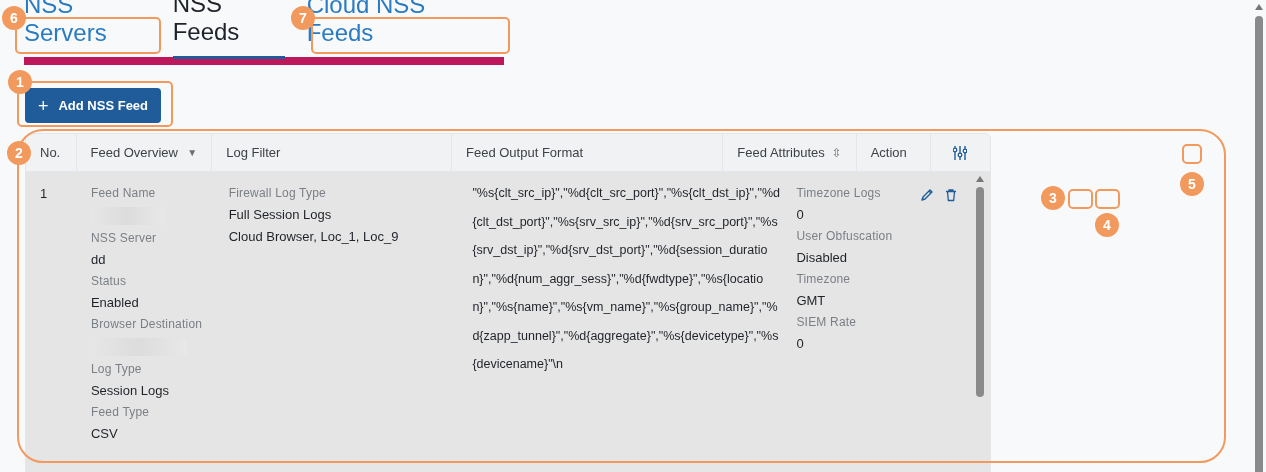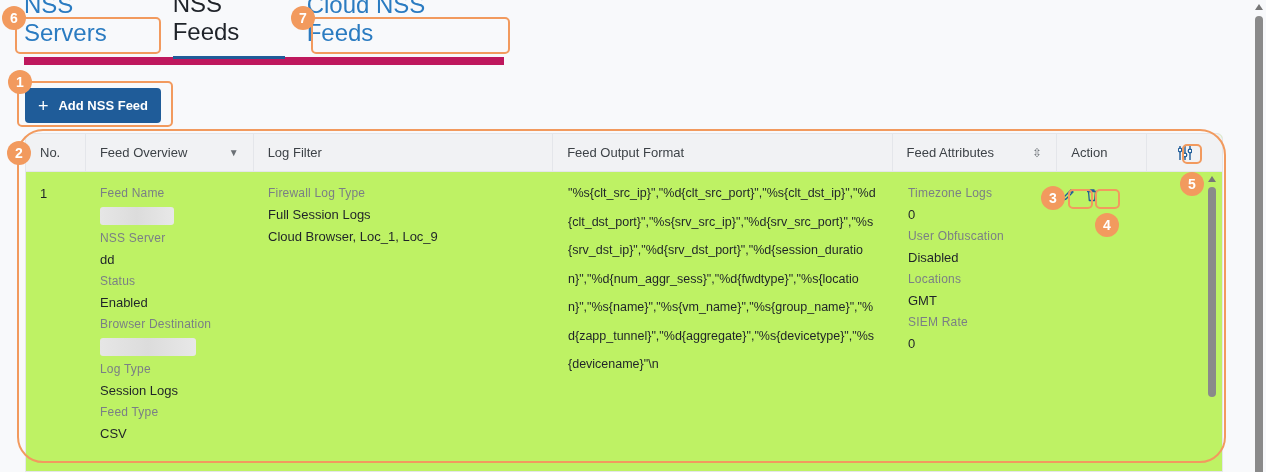--- a/index.html
+++ b/index.html
@@ -29,22 +29,22 @@
     background: #1f5c99; color: #fff;
     border-radius: 4px; border: none;
     font-size: 13px; font-weight: bold;
     display: flex; align-items: center; justify-content: center; gap: 10px;
     cursor: pointer;
   }
   .add-btn .plus { font-size: 18px; font-weight: normal; line-height: 1; }
 
   .table {
     position: absolute; left: 25px; top: 133px;
-    width: 1198px; height: 339px;
-    background: #bef264; border: 1px solid #e4e6ea; border-radius: 6px 6px 0 0;
+    width: 966px; height: 339px;
+    background: #e5e5e5; border: 1px solid #e4e6ea; border-radius: 6px 6px 0 0;
     overflow: hidden;
   }
   .thead {
     display: flex; height: 38px; background: #f1f2f4;
     border-bottom: 1px solid #e4e6ea;
     font-size: 13px; color: #3d4247;
   }
   .th {
     display: flex; align-items: center; padding-left: 14px;
     border-right: 1px solid #e4e6ea; position: relative;
@@ -152,21 +152,21 @@
       <div class="val">Cloud Browser, Loc_1, Loc_9</div>
     </div>
     <div class="td c-fo">
       <div class="fmt">"%s{clt_src_ip}","%d{clt_src_port}","%s{clt_dst_ip}","%d{clt_dst_port}","%s{srv_src_ip}","%d{srv_src_port}","%s{srv_dst_ip}","%d{srv_dst_port}","%d{session_duration}","%d{num_aggr_sess}","%d{fwdtype}","%s{location}","%s{name}","%s{vm_name}","%s{group_name}","%d{zapp_tunnel}","%d{aggregate}","%s{devicetype}","%s{devicename}"\n</div>
     </div>
     <div class="td c-fa">
       <div class="lbl">Timezone Logs</div>
       <div class="val">0</div>
       <div class="lbl">User Obfuscation</div>
       <div class="val">Disabled</div>
-      <div class="lbl">Locations</div>
+      <div class="lbl">Timezone</div>
       <div class="val">GMT</div>
       <div class="lbl">SIEM Rate</div>
       <div class="val">0</div>
     </div>
     <div class="td c-ac actions">
       <div class="icon-btn">
         <svg width="14" height="14" viewBox="0 0 14 14">
           <path d="M2 12 L3 9 L10 2 L12 4 L5 11 Z" fill="none" stroke="#1f5c99" stroke-width="1.4" stroke-linejoin="round"></path>
           <path d="M9 3 L11 5" stroke="#1f5c99" stroke-width="1.4"></path>
         </svg>

